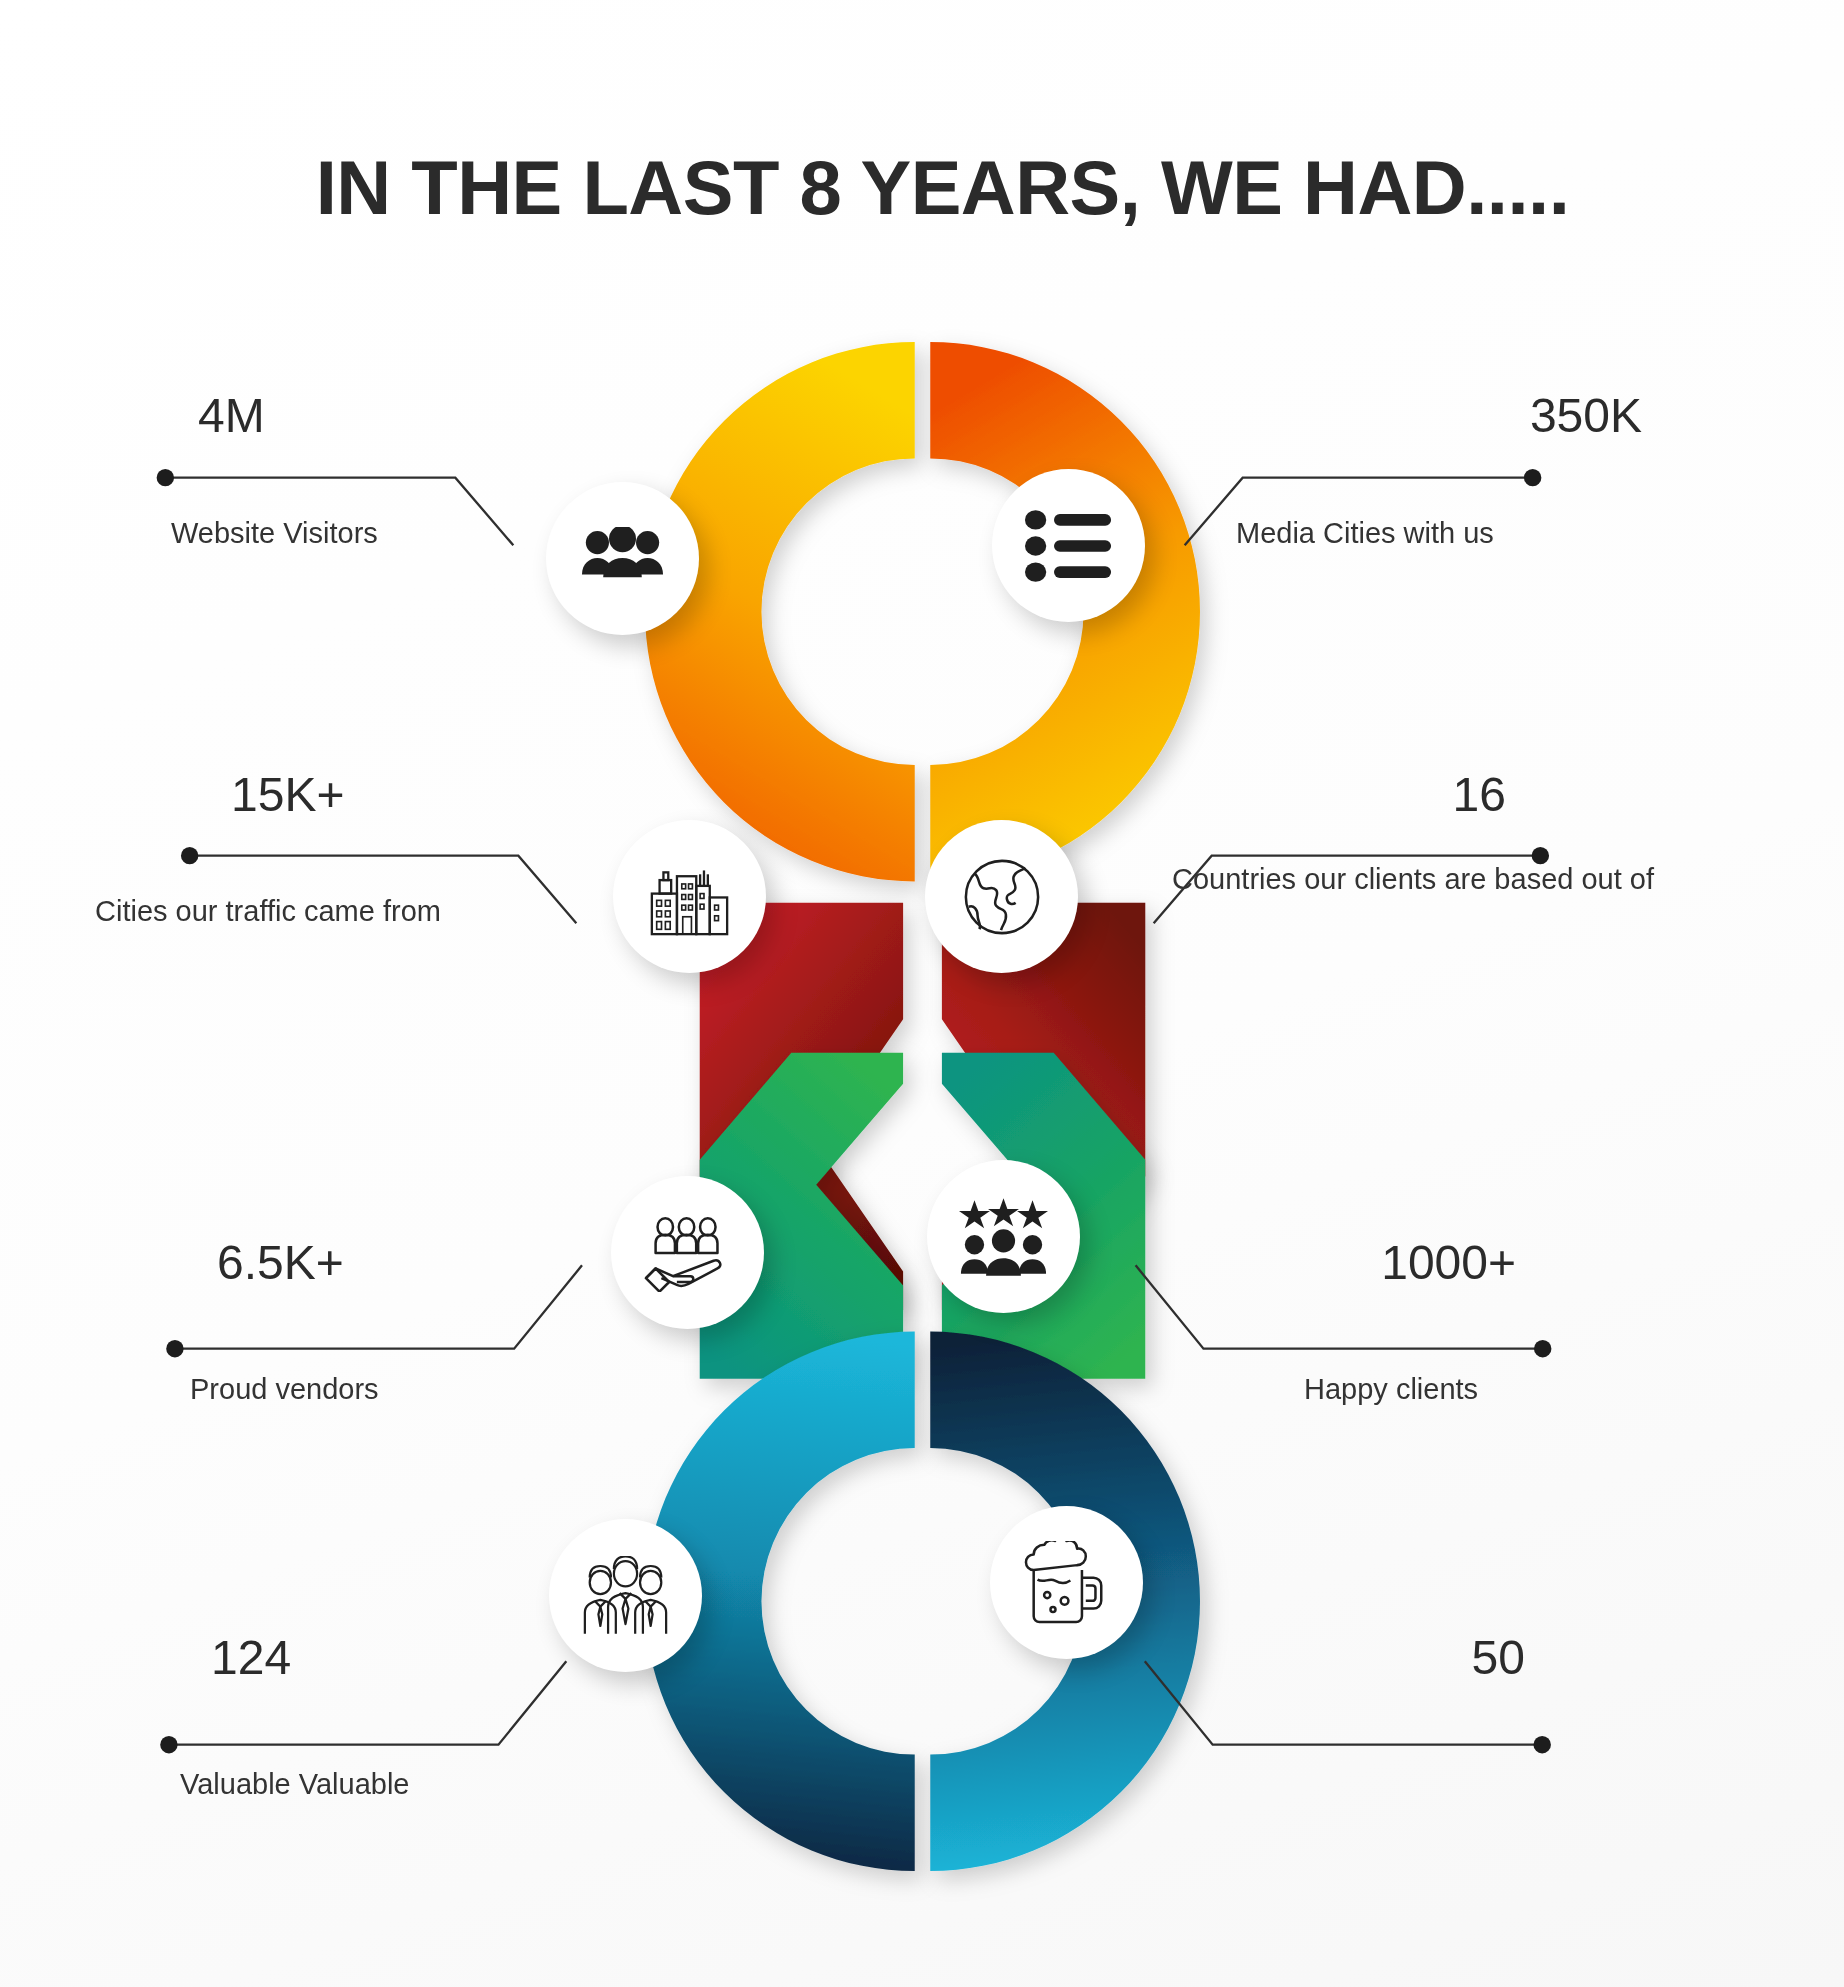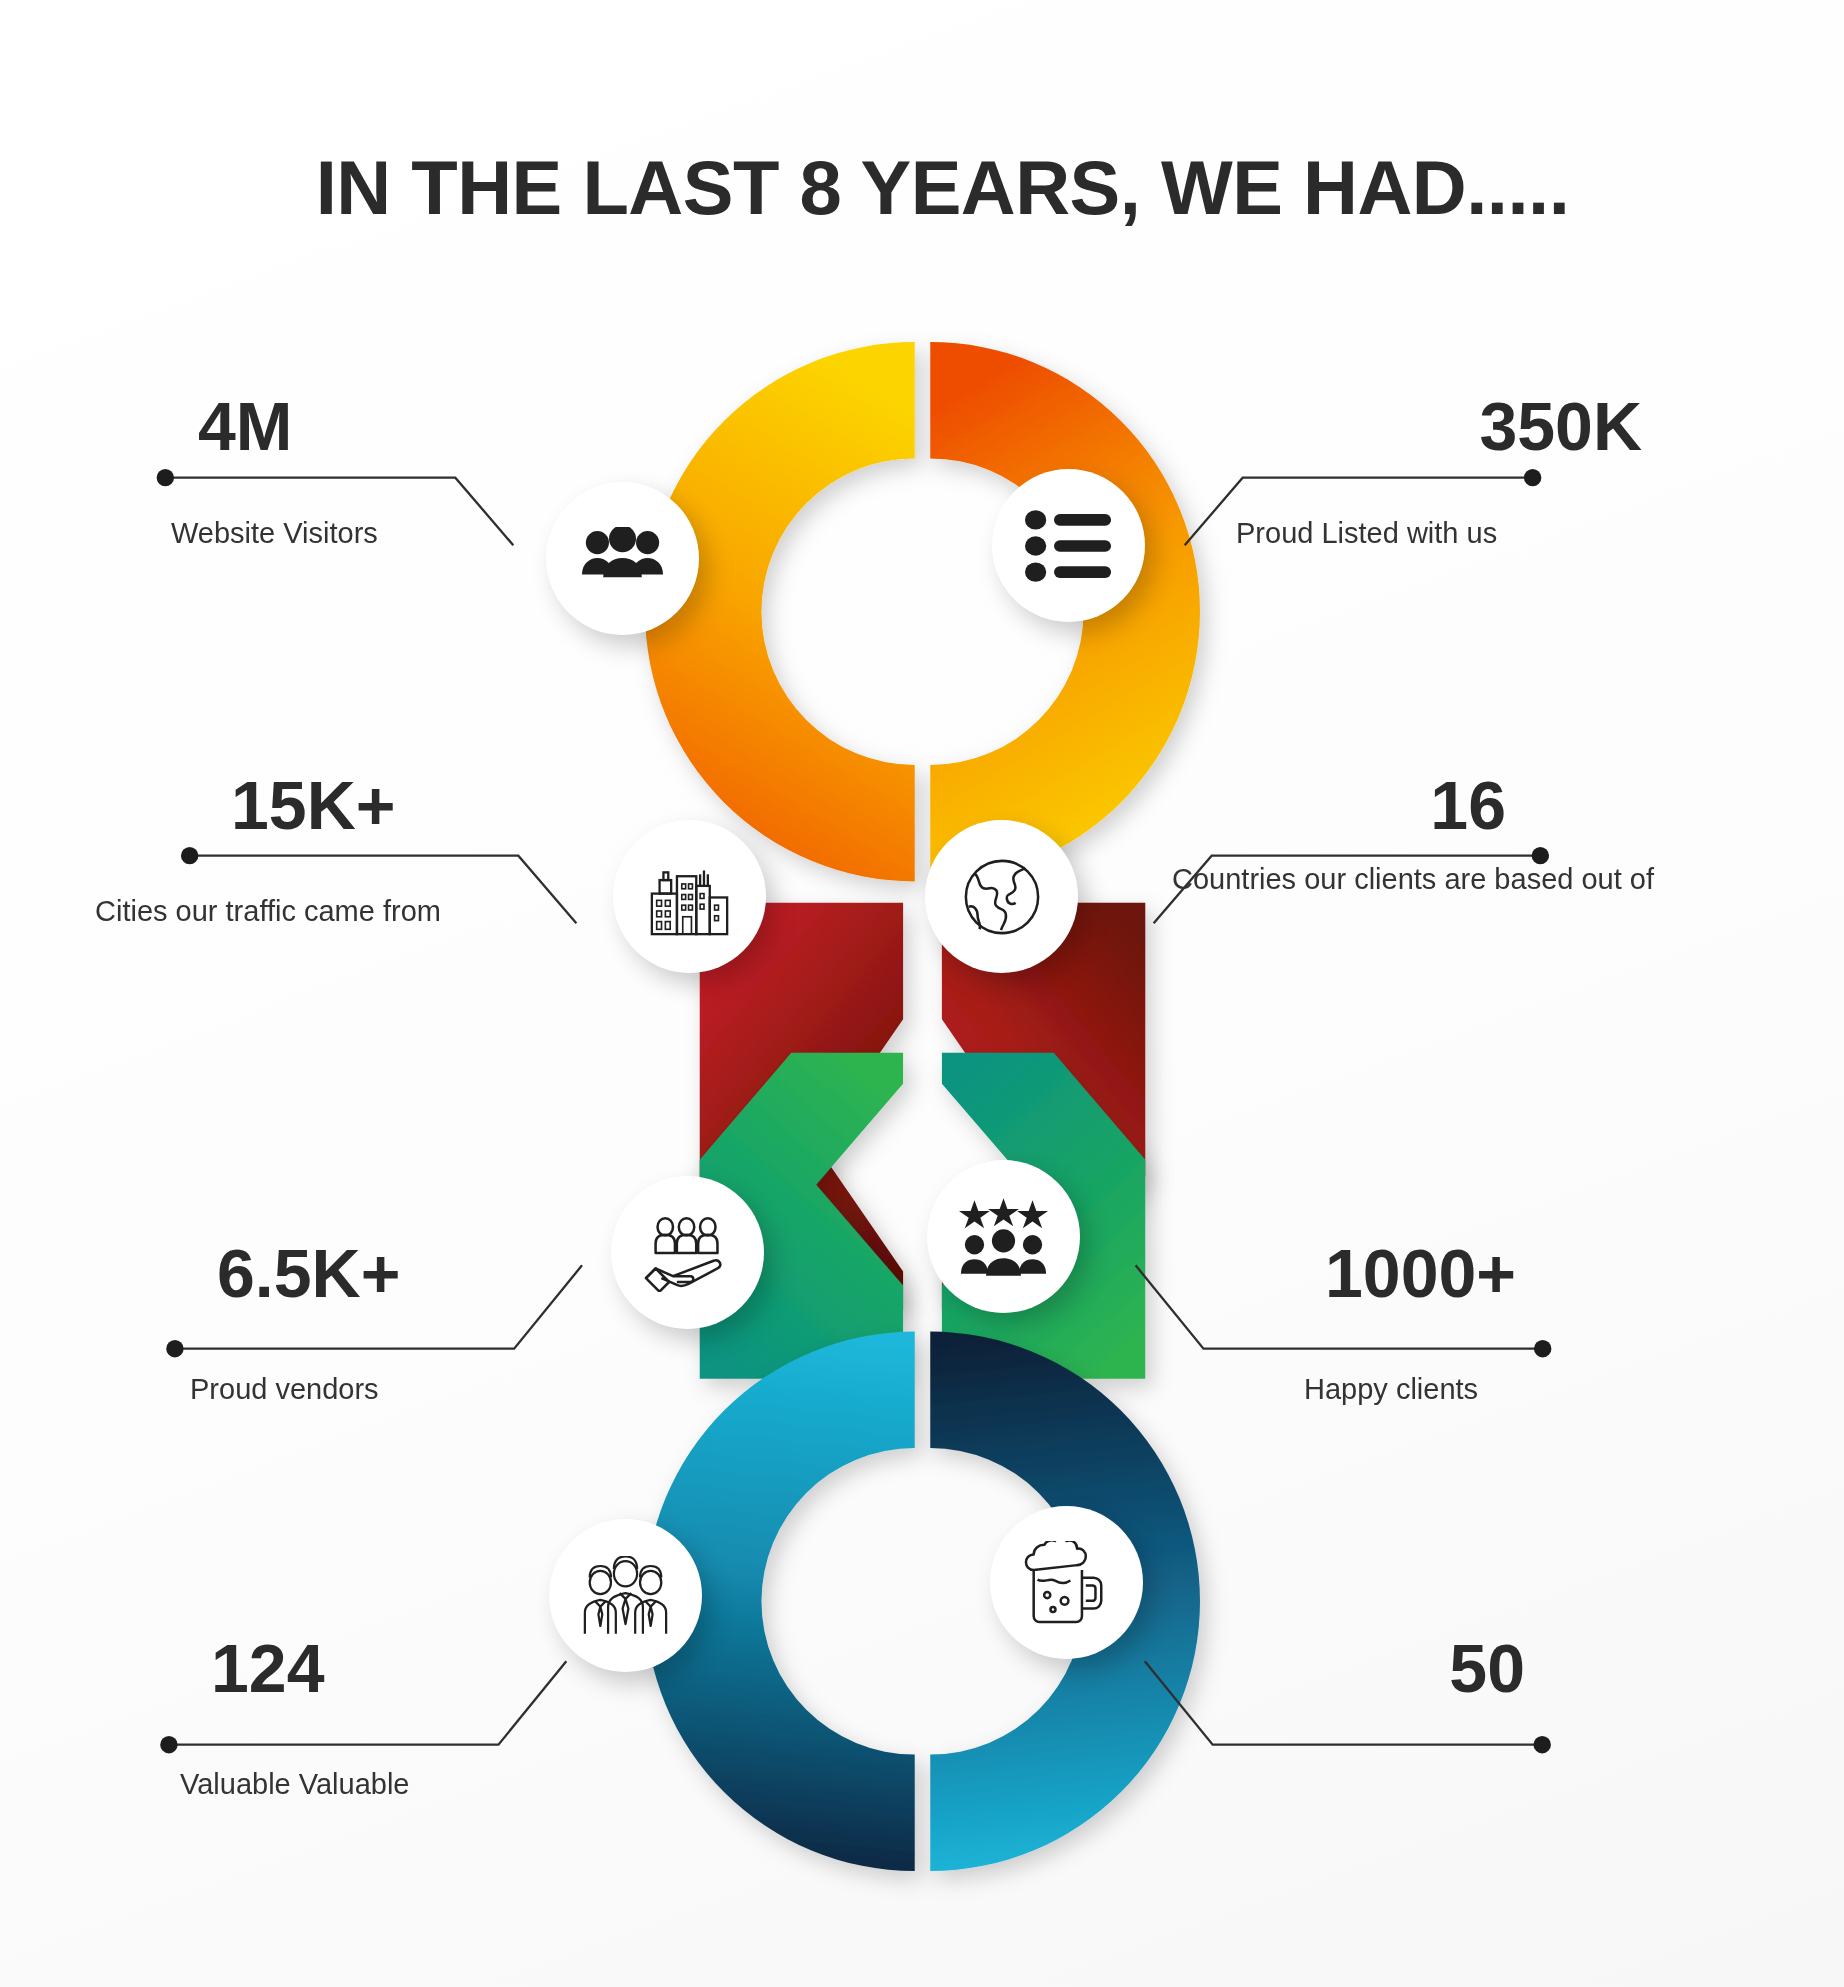--- a/index.html
+++ b/index.html
@@ -39,21 +39,21 @@
     box-shadow:9.7px 11.6px 25px rgba(0,0,0,0.20);
     display:flex;align-items:center;justify-content:center;
     z-index:6;
   }
   .bubble svg{display:block;}
   .bubble .glyph{color:#222;}
 
   
   .callout{position:absolute;z-index:8;}
   .callout .num{
-    font-size:68px;font-weight:700;line-height:1;color:#2b2b2b;
+    font-size:48px;font-weight:400;line-height:1;color:#2b2b2b;
     white-space:nowrap;
   }
   .callout .lbl{
     font-size:29px;font-weight:400;line-height:1.1;color:#333;
     white-space:nowrap;margin-top:20px;
   }
   .callout.left{text-align:left;}
   .callout.right{text-align:right;}
   
   .leader{position:absolute;z-index:7;overflow:visible;}
@@ -388,21 +388,21 @@
   </div>
 
   <div class="callout right" style="left:1067px;top:392px;width:602px;">
     <div class="num num-r">350K</div>
   </div>
   <svg class="leader" style="left:1155px;top:468px;width:388px;height:116px;" viewBox="0 0 400 120" width="388" height="116">
     <polyline points="390,10 90,10 30,80"></polyline>
       <circle cx="390" cy="10" r="9"></circle>
   </svg>
   <div class="callout left" style="left:1236px;top:498px;width:543px;">
-    <div class="lbl">Proud Listed with us</div>
+    <div class="lbl">Media Cities with us</div>
   </div>
 
   <div class="callout right" style="left:1067px;top:771px;width:466px;">
     <div class="num num-r">16</div>
   </div>
   <svg class="leader" style="left:1143px;top:846px;width:408px;height:116px;" viewBox="0 0 420 120" width="408" height="116">
     <polyline points="410,10 70,10 10,80"></polyline>
       <circle cx="410" cy="10" r="9"></circle>
   </svg>
   <div class="callout left" style="left:1172px;top:844px;width:660px;">

